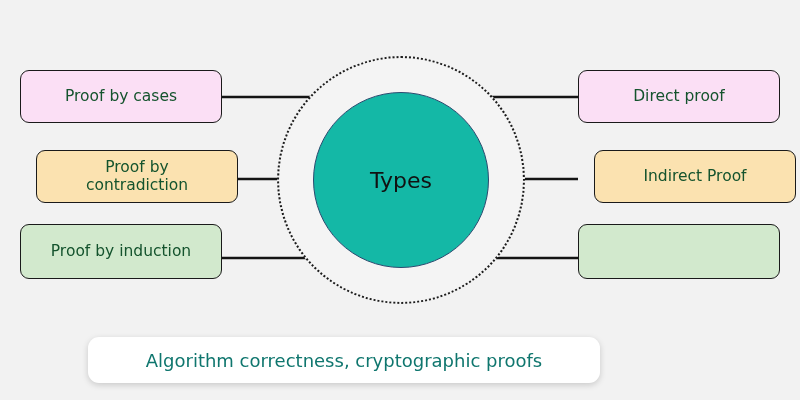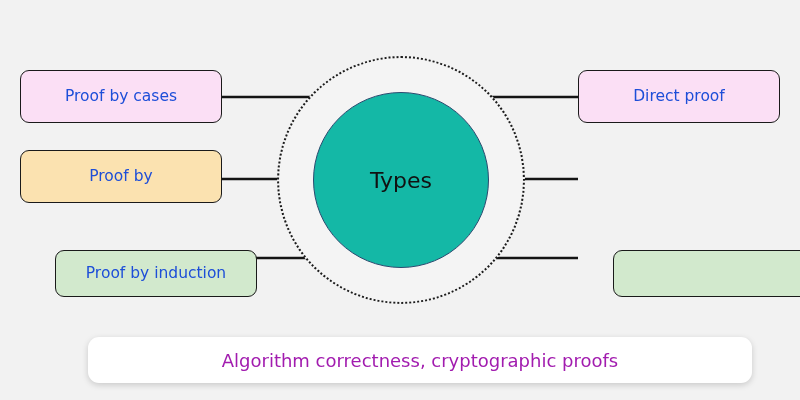--- a/index.html
+++ b/index.html
@@ -29,30 +29,30 @@
   .node {
     position: absolute;
     box-sizing: border-box;
     border: 1.5px solid #1a1a1a;
     border-radius: 9px;
     display: flex;
     align-items: center;
     justify-content: center;
     text-align: right;
     font-size: 15.5px;
-    color: #1d4ed8;
+    color: #14532d;
     line-height: 1.12;
     padding: 2px 6px;
   }
   .node-left  { left: 20px;  width: 202px; }
   .node-right { left: 578px; width: 202px; }
 
   .row1 { top: 70px;  height: 53px; }
-  .row2 { top: 150px; height: 53px; }
-  .row3 { top: 250px; height: 47px; margin-left: 35px; }
+  .row2 { top: 150px; height: 53px; margin-left: 16px; }
+  .row3 { top: 224px; height: 55px; }
 
   .center-wrap {
     position: absolute;
     left: 277px;
     top: 56px;
     width: 248px;
     height: 248px;
     border-radius: 50%;
     border: 2.5px dotted #1c1c1c;
     box-sizing: border-box;
@@ -71,30 +71,30 @@
     display: flex;
     align-items: center;
     justify-content: center;
     font-size: 22px;
     color: #111111;
   }
   .caption {
     position: absolute;
     left: 88px;
     top: 337px;
-    width: 664px;
+    width: 512px;
     height: 46px;
     background: #ffffff;
     border-radius: 11px;
     box-shadow: 0 2px 6px rgba(0,0,0,0.17);
     display: flex;
     align-items: center;
     justify-content: center;
     font-size: 18px;
-    color: #a21caf;
+    color: #0f766e;
   }
   .two-line { flex-direction: column; }
   .two-line span { display: block; }
 </style>
 </head>
 <body>
 
 <div id="canvas">
 
   <svg class="connectors" viewBox="0 0 800 400">
@@ -112,30 +112,34 @@
   <div class="center-circle">
     <span>Types</span>
   </div>
 
   <div class="node node-left row1" style="background:#fbdff5">
     <span>Proof by cases</span>
   </div>
 
   <div class="node node-left row2 two-line" style="background:#fbe2b0">
     <span>Proof by</span>
+    <span>contradiction</span>
   </div>
 
   <div class="node node-left row3" style="background:#d2e9cd">
     <span>Proof by induction</span>
   </div>
 
   <div class="node node-right row1" style="background:#fbdff5">
     <span>Direct proof</span>
   </div>
 
+  <div class="node node-right row2" style="background:#fbe2b0">
+    <span>Indirect Proof</span>
+  </div>
 
   <div class="node node-right row3 two-line" style="background:#d2e9cd">
   </div>
 
   <div class="caption">
     <span>Algorithm correctness, cryptographic proofs</span>
   </div>
 
 </div>
 

